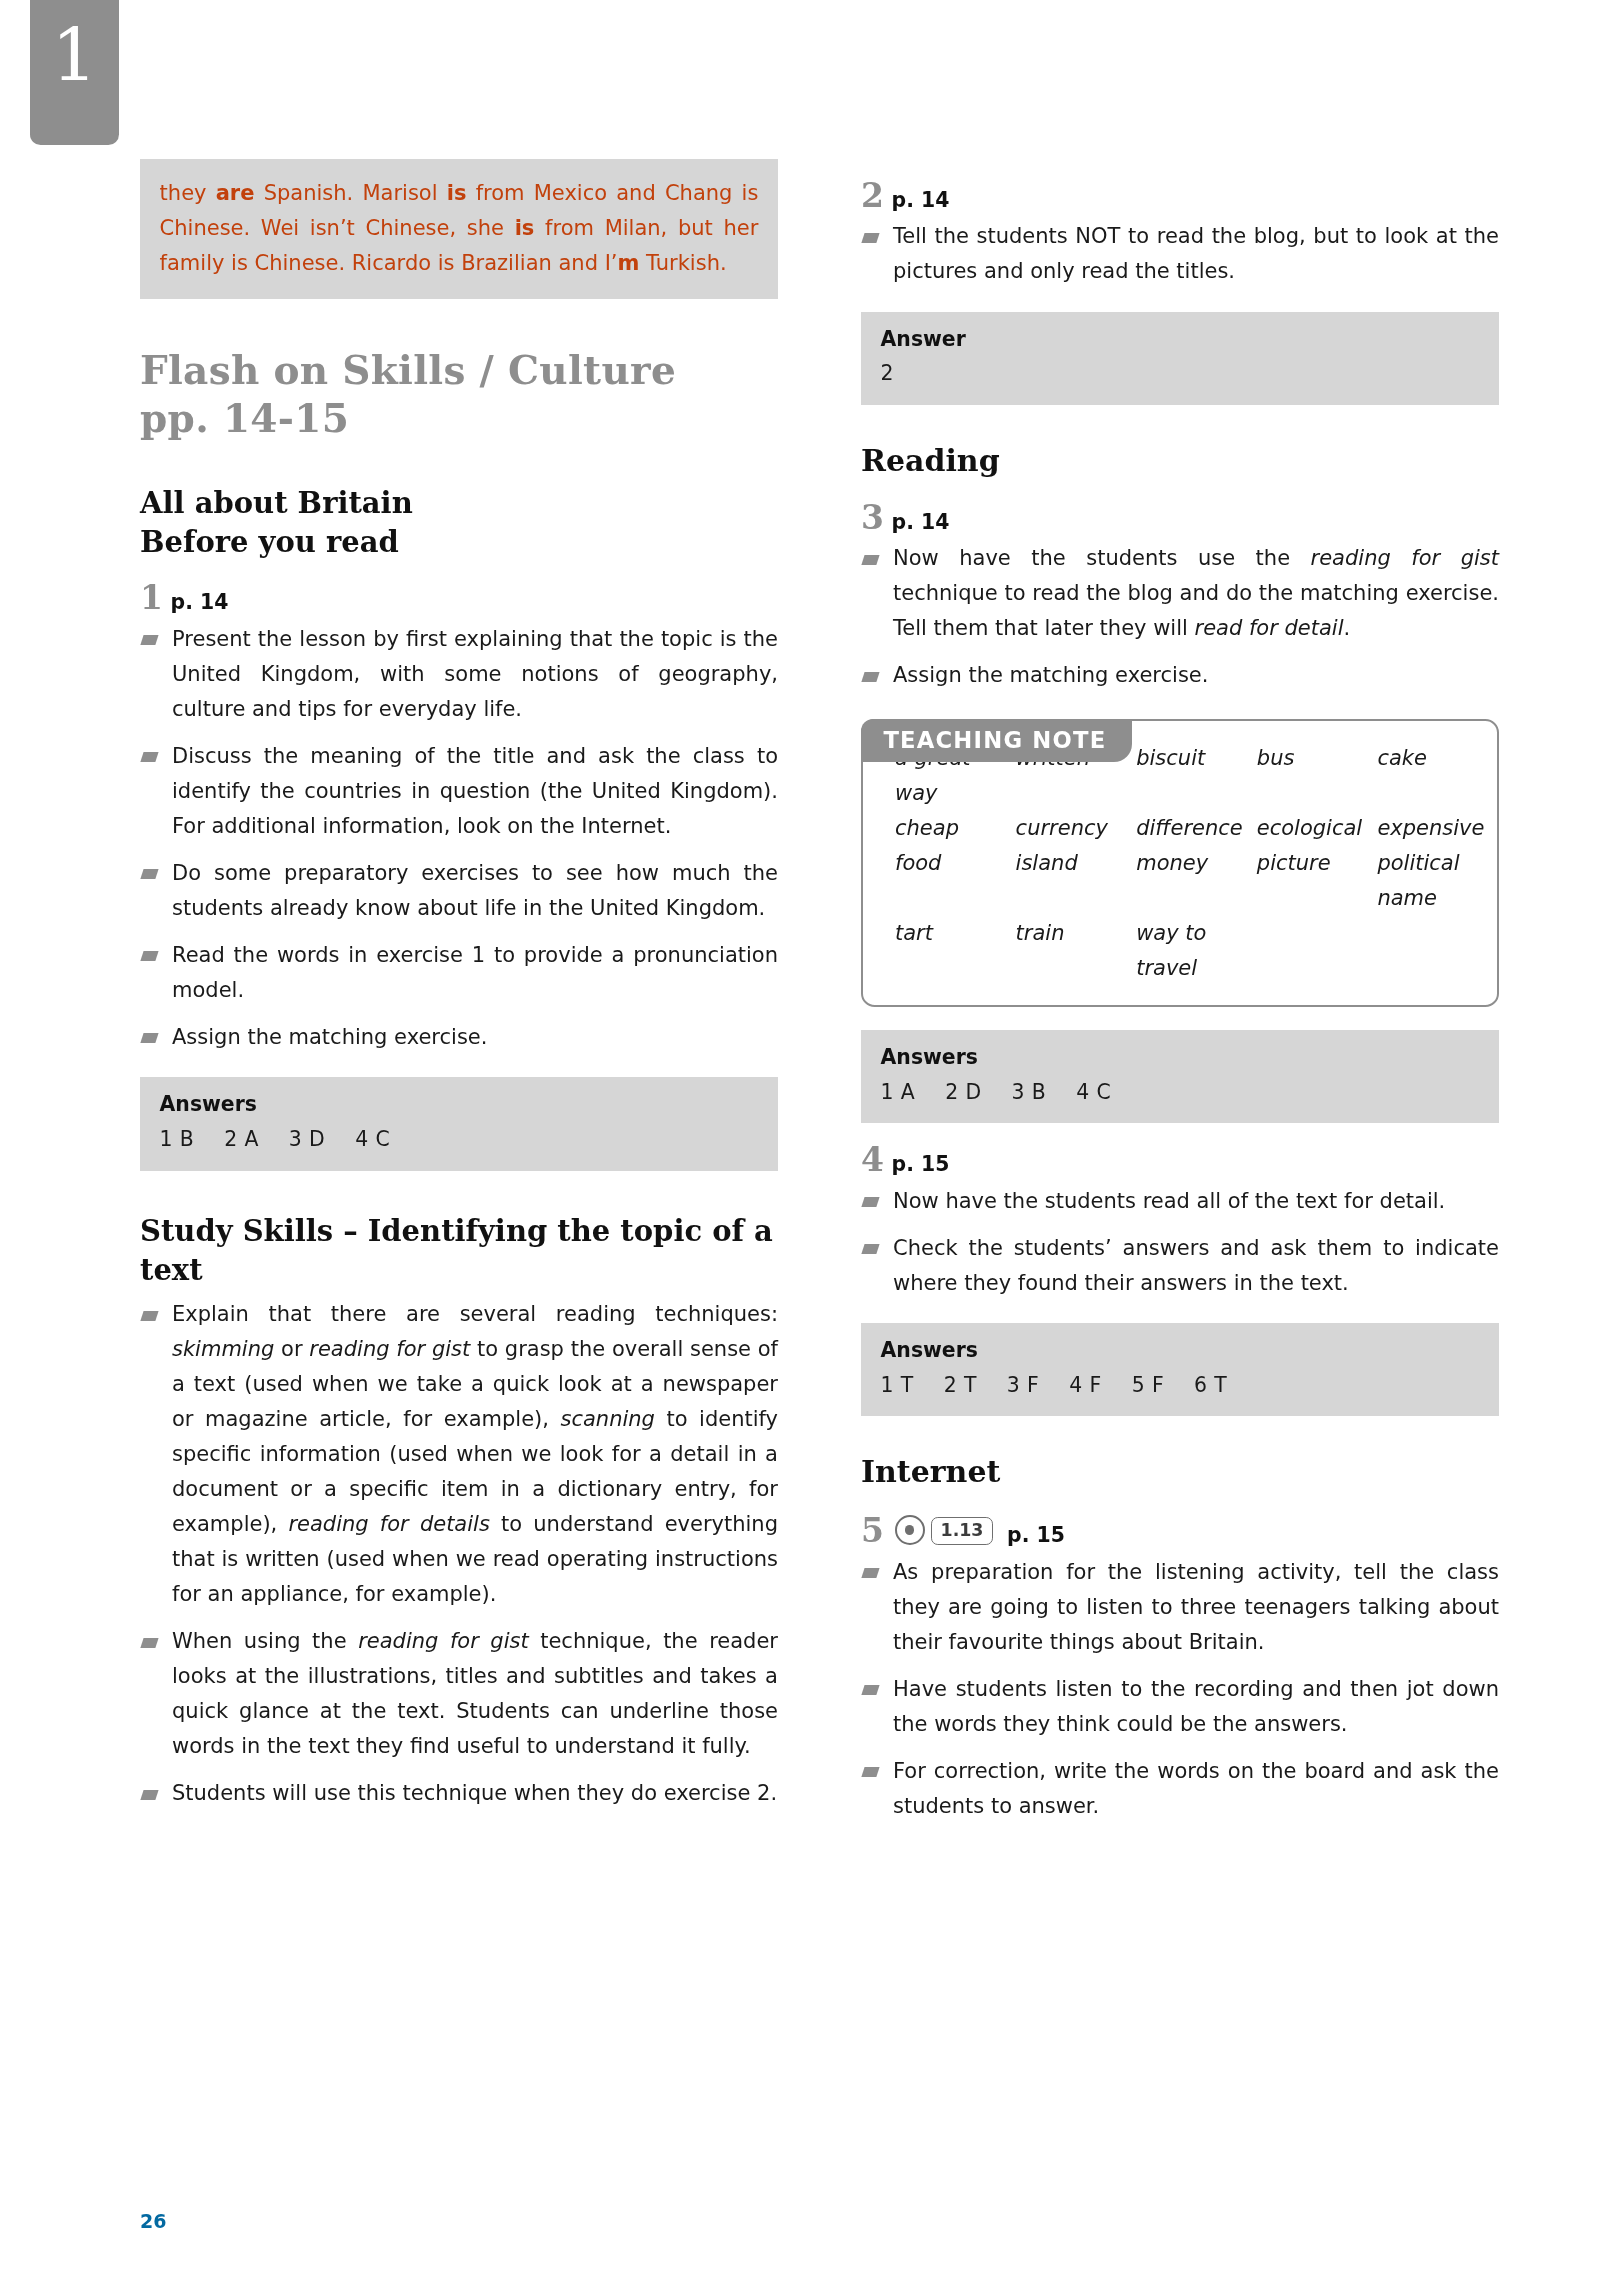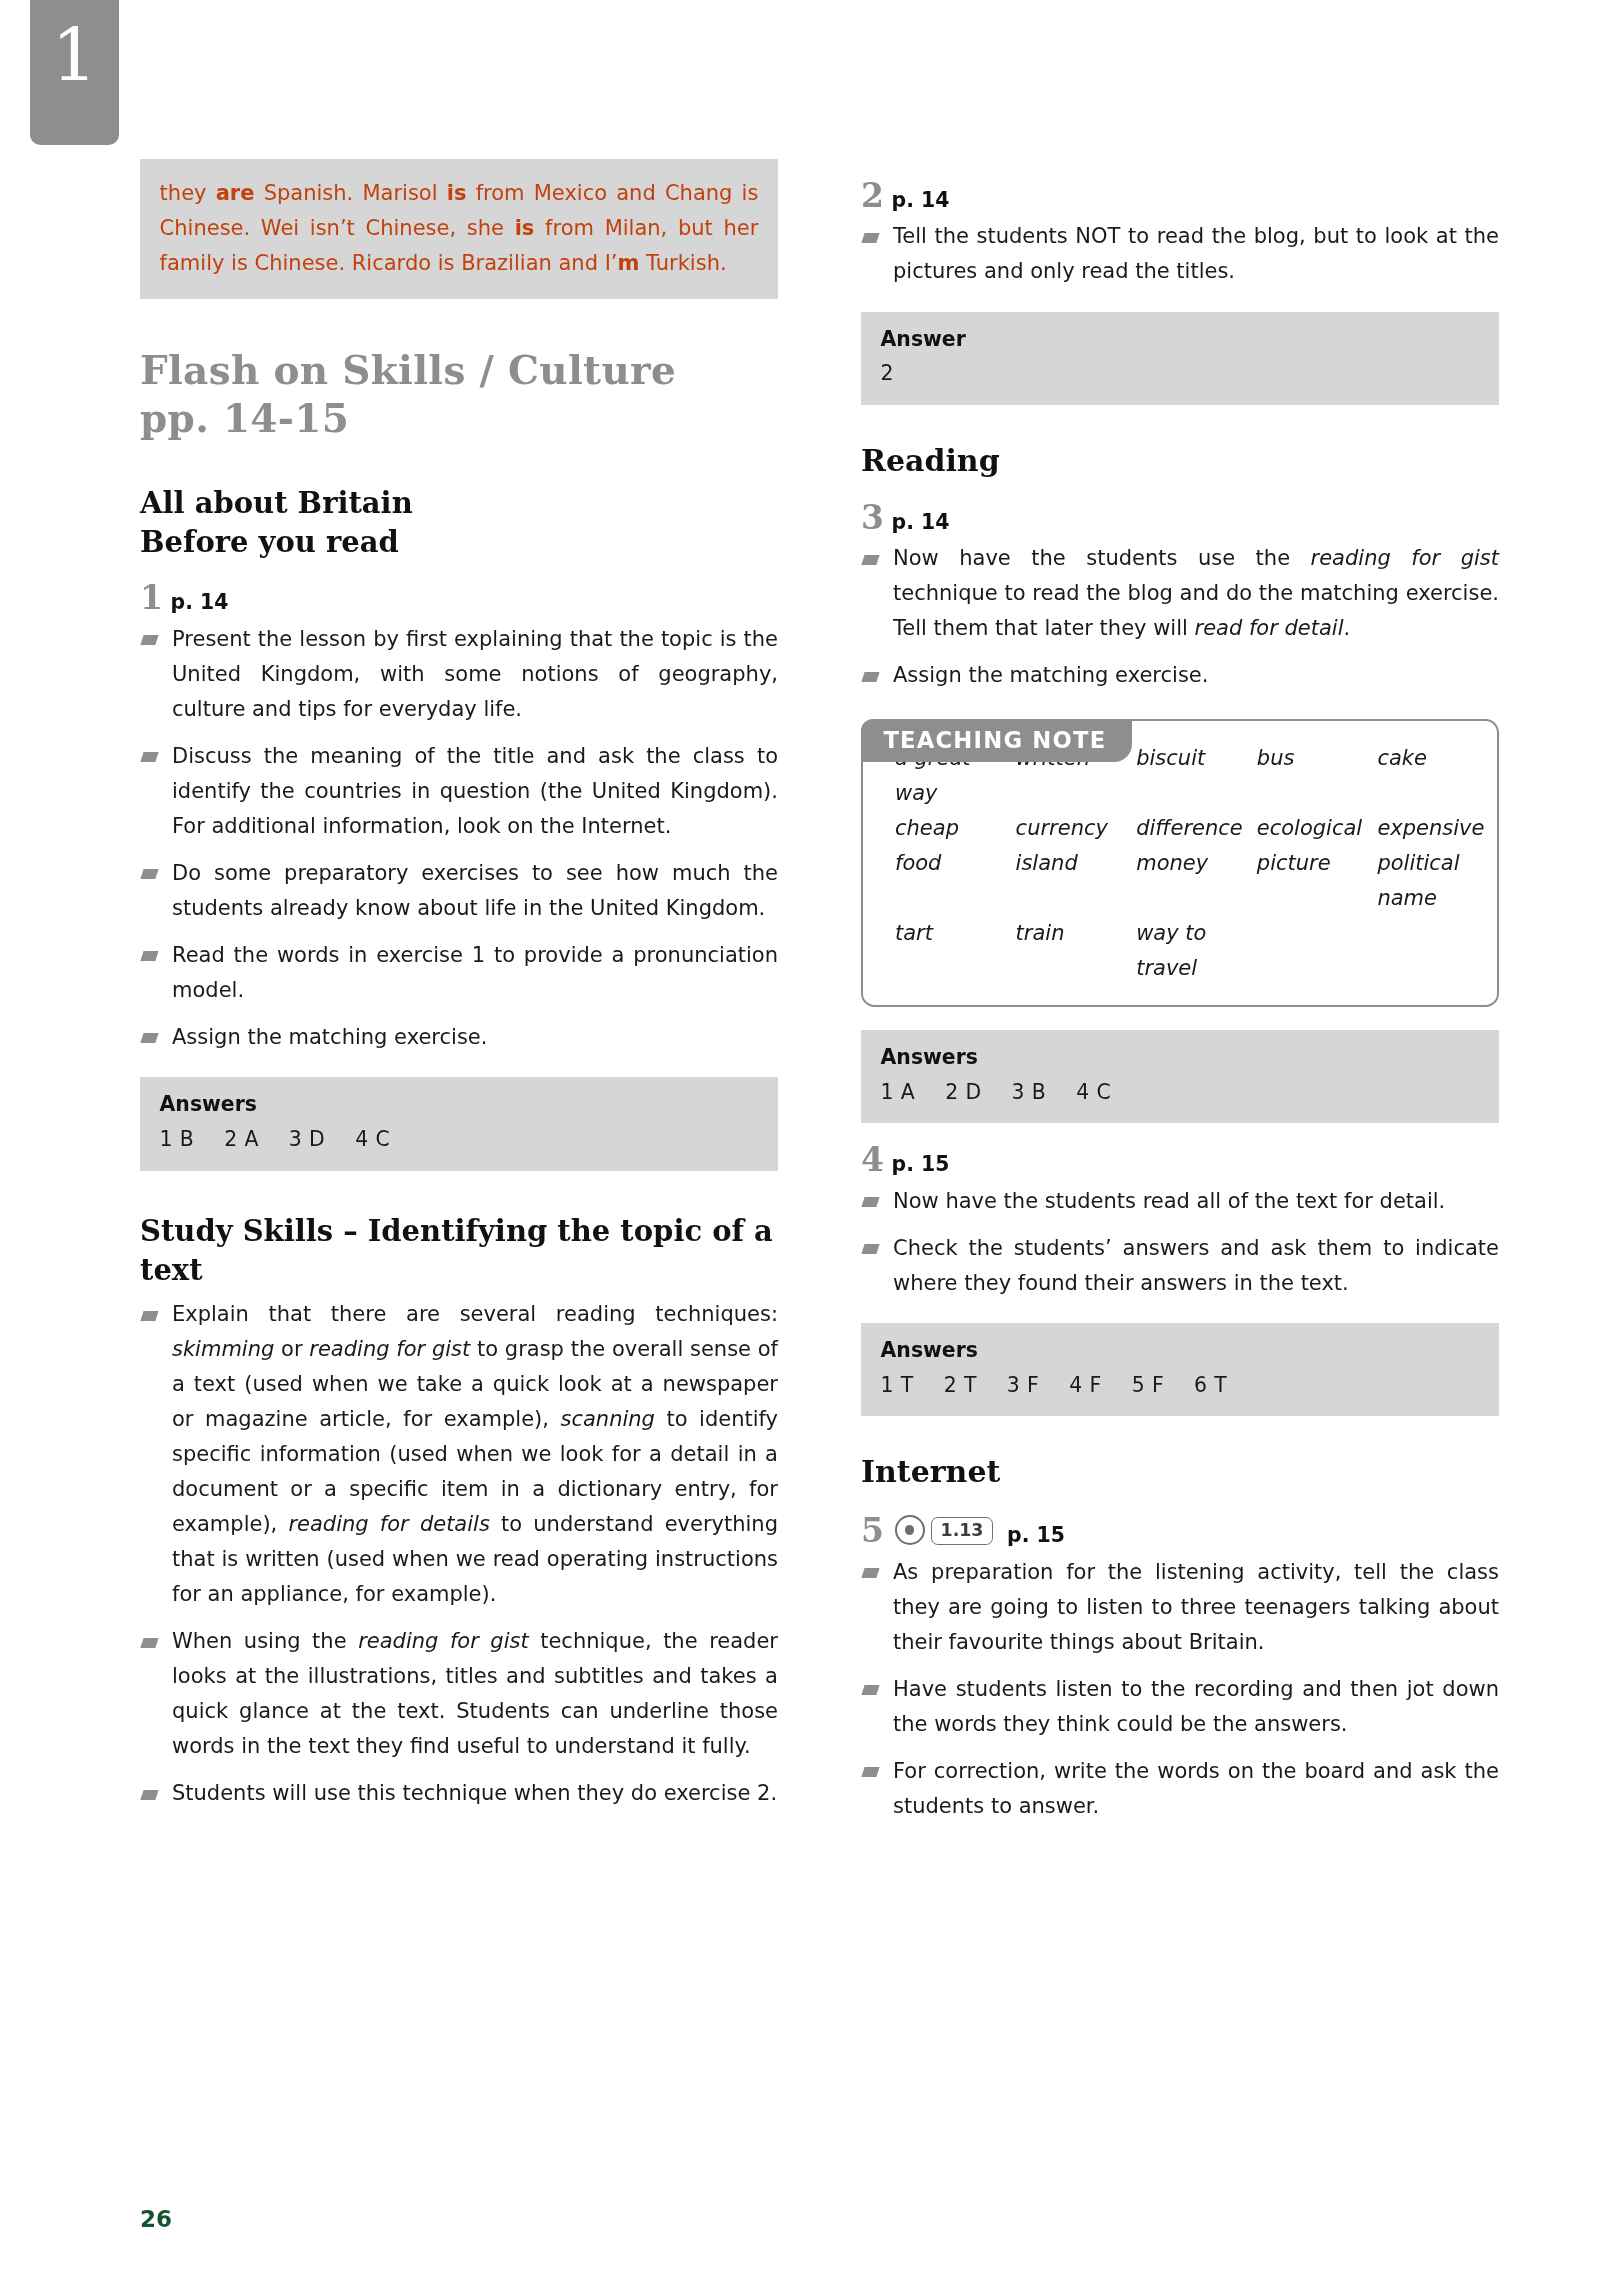--- a/index.html
+++ b/index.html
@@ -239,23 +239,23 @@
     font-size: 21px;
     line-height: 35px;
     color: #1a1a1a;
   }
 
   
   .folio {
     position: absolute;
     left: 140px;
     bottom: 63px;
-    font-size: 23px;
-    font-weight: 700;
-    color: #14532d;
+    font-size: 19px;
+    font-weight: 700;
+    color: #0369a1;
   }
 </style>
 </head>
 <body>
 
 <div class="page">
 
   <div class="chapter-tab">1</div>
 
   <div class="columns">

